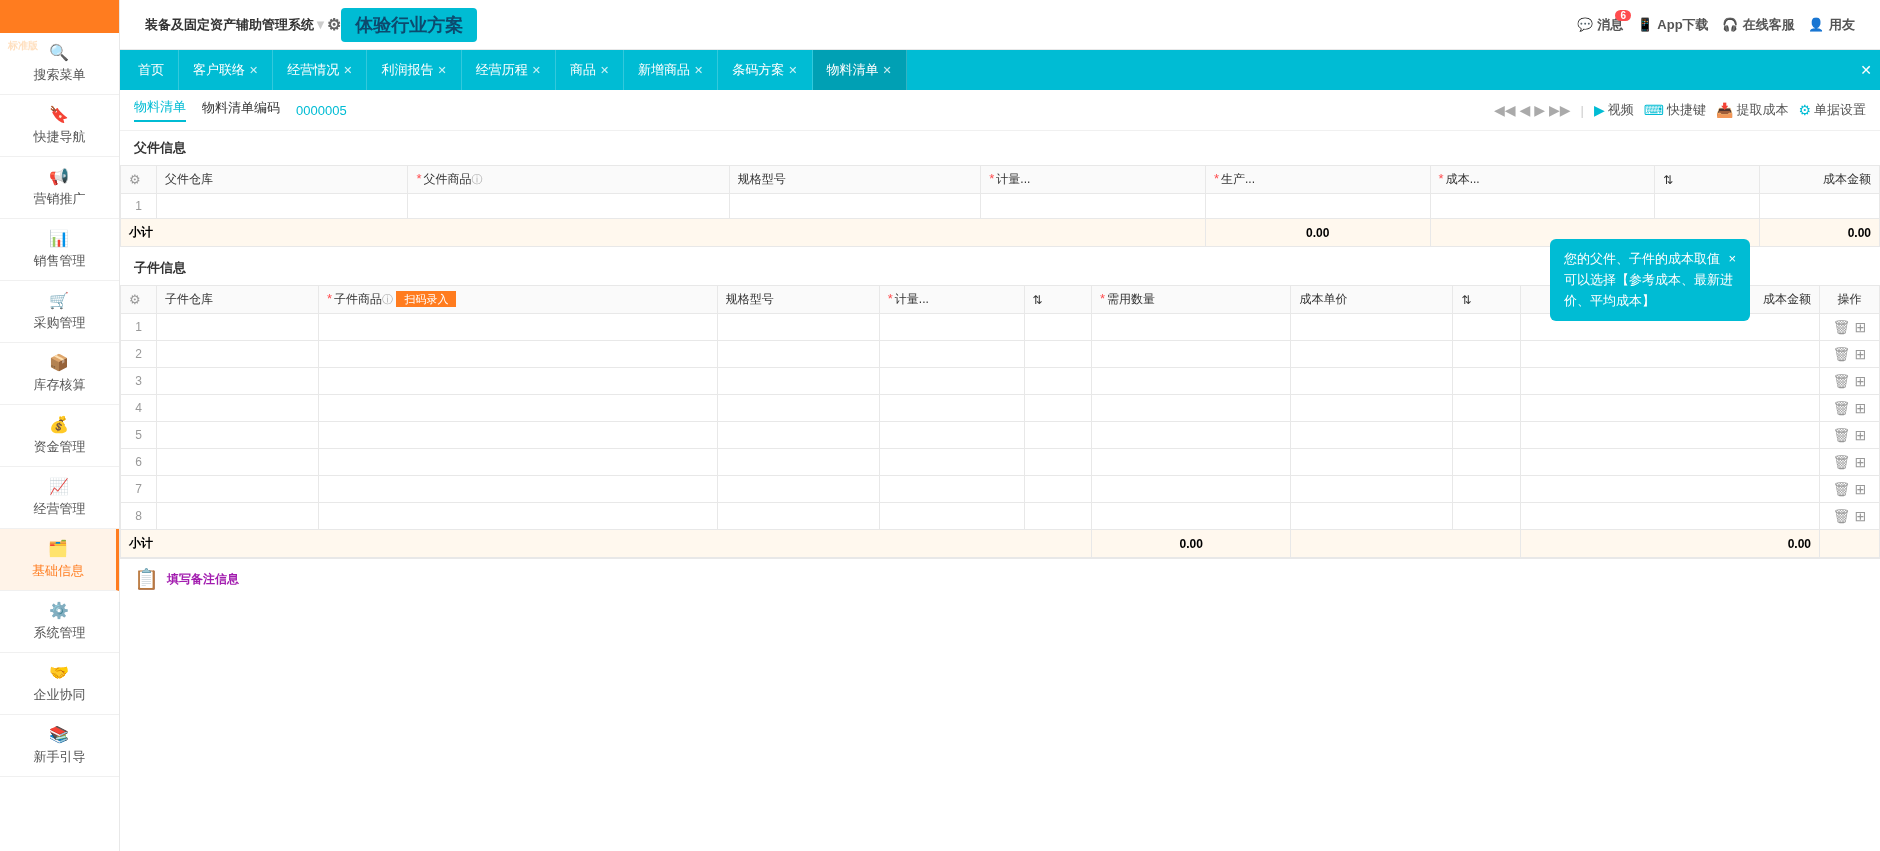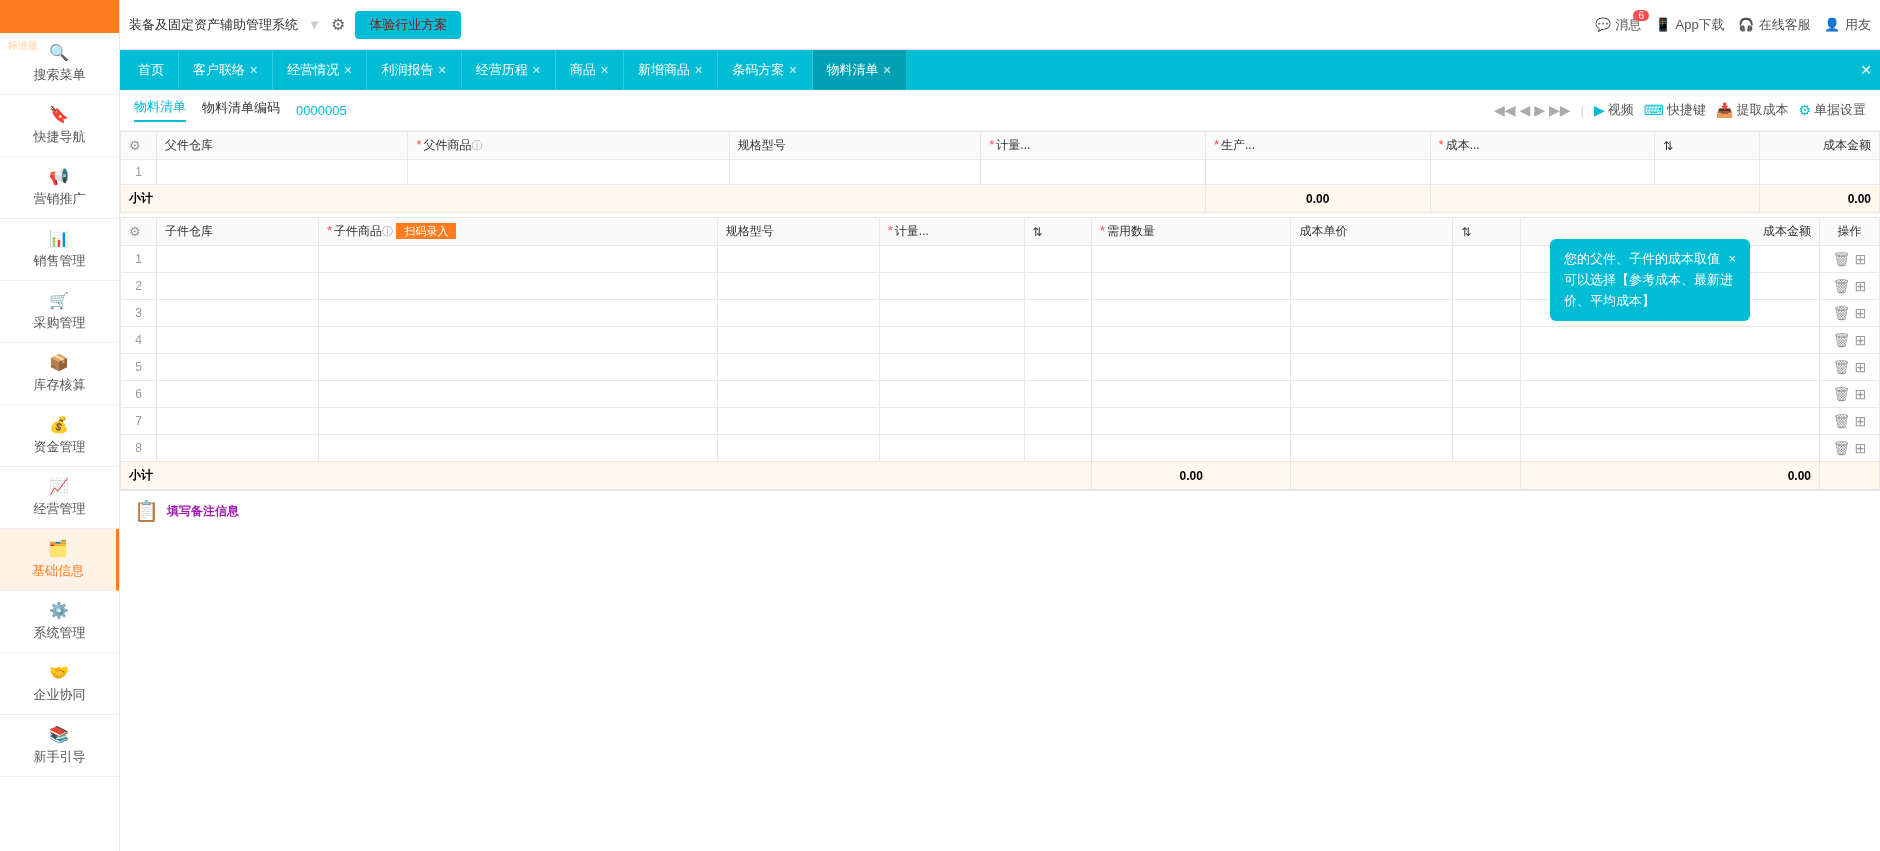--- a/index.html
+++ b/index.html
@@ -47,31 +47,31 @@
       overflow: hidden;
     }
 
     
     .topbar {
       height: 50px;
       background: #fff;
       border-bottom: 1px solid #e8e8e8;
       display: flex;
       align-items: center;
-      padding: 0 9px;
-      gap: 10px;
+      padding: 0 25px;
+      font-weight: bold;
     }
     .topbar-gear { color: #666; font-size: 16px; cursor: pointer; }
     .topbar-btn {
       background: #00bcd4;
-      color: #7f1d1d;
+      color: #0c4a6e;
       padding: 5px 14px;
       border-radius: 4px;
       cursor: pointer;
-      font-size: 13px;
+      font-size: 18px;
     }
     .topbar-actions { display: flex; align-items: center; gap: 14px; color: #555; font-size: 13px; }
     .topbar-badge { position: relative; display: inline-block; }
     .badge-dot {
       position: absolute;
       top: -6px;
       right: -8px;
       background: #ff4d4f;
       color: #fff;
       border-radius: 8px;
@@ -381,20 +381,21 @@
     </div>
 
     <div class="scroll-area" style="position:relative;">
 
       <div class="tooltip-box">
         <span class="tooltip-close">×</span>
         <span>您的父件、子件的成本取值可以选择【参考成本、最新进价、平均成本】</span>
       </div>
 
       <div class="section">
+        <div class="section-title">父件信息</div>
         <table>
           <thead>
             <tr>
               <th style="width:36px;"><span class="th-gear">⚙</span></th>
               <th>父件仓库</th>
               <th><span class="th-required">*</span>父件商品<span class="info-icon">ⓘ</span></th>
               <th>规格型号</th>
               <th><span class="th-required">*</span>计量...</th>
               <th><span class="th-required">*</span>生产...</th>
               <th><span class="th-required">*</span>成本...</th>
@@ -418,20 +419,21 @@
               <td colspan="5">小计</td>
               <td style="text-align:center;">0.00</td>
               <td colspan="2"></td>
               <td style="text-align:right;">0.00</td>
             </tr>
           </tbody>
         </table>
       </div>
 
       <div class="section" style="margin-top:4px;">
+        <div class="section-title">子件信息</div>
         <table>
           <thead>
             <tr>
               <th style="width:36px;"><span class="th-gear">⚙</span></th>
               <th>子件仓库</th>
               <th style="min-width:160px;">
                 <span class="th-required">*</span>子件商品<span class="info-icon">ⓘ</span>
                 <span class="scan-btn">扫码录入</span>
               </th>
               <th>规格型号</th>

